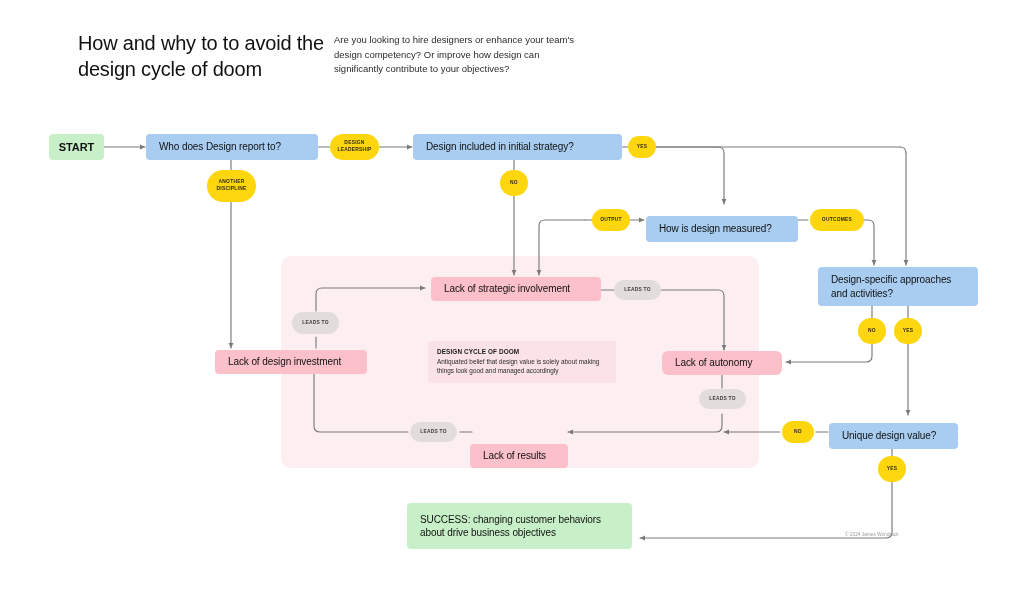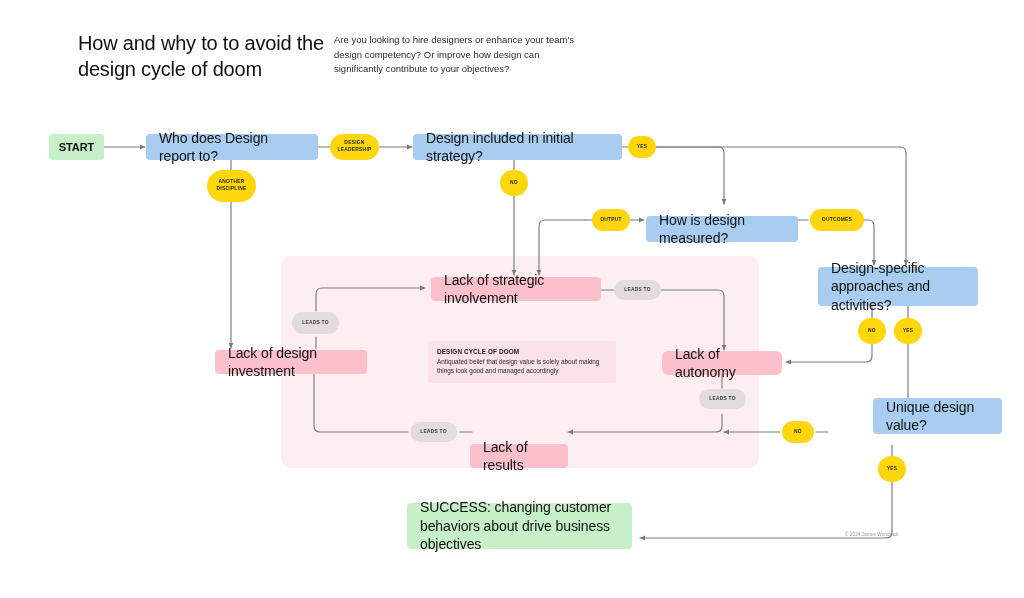--- a/index.html
+++ b/index.html
@@ -22,21 +22,21 @@
   .credit{
     position:absolute;left:845px;top:532px;
     font-size:4.6px;color:#9a9a9a;letter-spacing:.1px;white-space:nowrap;
   }
 
   svg.wires{position:absolute;left:0;top:0;width:1024px;height:598px;}
 
   .node{
     position:absolute;box-sizing:border-box;border-radius:4px;
     display:flex;align-items:center;
-    font-size:14px;line-height:1.32;font-weight:400;color:#111;
+    font-size:10px;line-height:1.32;font-weight:400;color:#111;
     padding:0 13px;letter-spacing:-.1px;
   }
   .node.blue{background:#a8cdf0;}
   .node.green{background:#c8f0c8;}
   .node.pink{background:#fbc0ca;}
 
   .pill{
     position:absolute;box-sizing:border-box;border-radius:999px;
     display:flex;align-items:center;justify-content:center;text-align:center;
     font-size:4.9px;font-weight:700;letter-spacing:.25px;
@@ -145,21 +145,21 @@
   </div>
 
   <div class="node blue" style="left:646px;top:216px;width:152px;height:26px;">
     <span>How is design measured?</span>
   </div>
 
   <div class="node blue" style="left:818px;top:267px;width:160px;height:39px;">
     <span>Design-specific approaches and activities?</span>
   </div>
 
-  <div class="node blue" style="left:829px;top:398px;width:129px;height:36px;margin-left:44px;">
+  <div class="node blue" style="left:829px;top:423px;width:129px;height:26px;">
     <span>Unique design value?</span>
   </div>
 
   <div class="node pink" style="left:199px;top:350px;width:152px;height:24px;margin-left:16px;">
     <span>Lack of design investment</span>
   </div>
 
   <div class="node pink" style="left:431px;top:277px;width:170px;height:24px;">
     <span>Lack of strategic involvement</span>
   </div>

